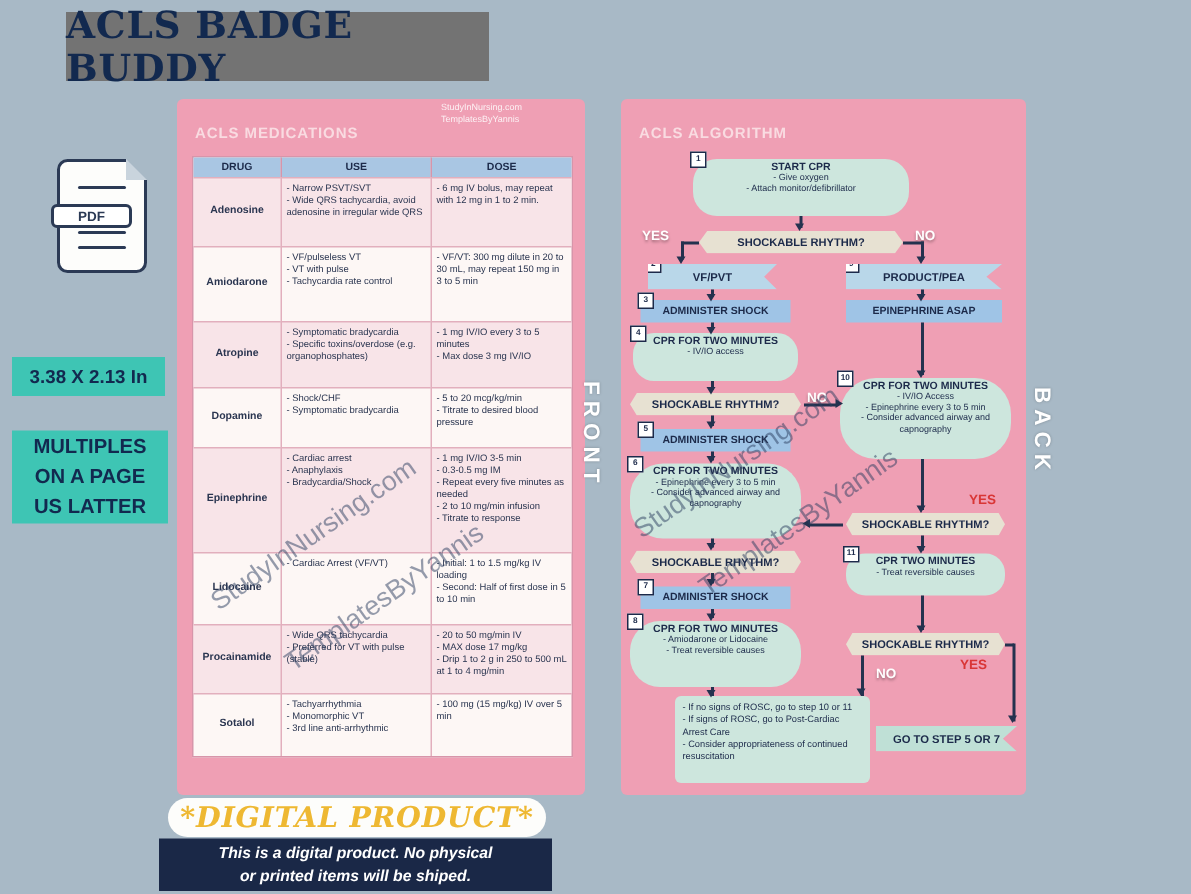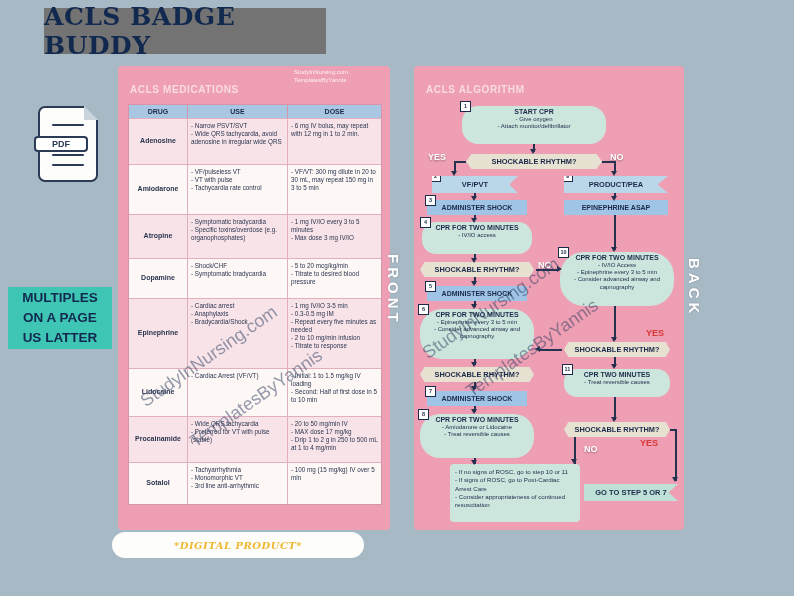--- a/index.html
+++ b/index.html
@@ -78,21 +78,21 @@
   .ah.down{border-left:3.5px solid transparent;border-right:3.5px solid transparent;border-top:5px solid #24324f;}
   .ah.right{border-top:3.5px solid transparent;border-bottom:3.5px solid transparent;border-left:5px solid #24324f;}
   .ah.left{border-top:3.5px solid transparent;border-bottom:3.5px solid transparent;border-right:5px solid #24324f;}
   .yn{position:absolute;font-weight:bold;font-size:9px;color:#fff;text-shadow:0 1px 2px rgba(0,0,0,.35);}
   .yn.red{color:#d93636;text-shadow:none;}
 
   
   .footer-white{position:absolute;left:112px;top:532px;width:252px;height:26px;background:#fdfdfb;
     border-radius:13px;display:flex;align-items:center;justify-content:center;}
   .footer-white span{font-family:"DejaVu Serif",serif;font-weight:bold;font-style:italic;
-    font-size:10px;color:#eeb832;letter-spacing:.5px;}
+    font-size:19px;color:#eeb832;letter-spacing:.5px;}
   .footer-navy{position:absolute;left:106px;top:559px;width:262px;height:35px;background:#1a2847;
     color:#fff;font-weight:bold;font-style:italic;font-size:10.5px;text-align:center;
     white-space:pre-line;line-height:1.45;padding-top:3px;box-sizing:border-box;}
 </style>
 </head>
 <body>
 
 <div class="canvas">
 
   <div class="banner">
@@ -100,20 +100,21 @@
   </div>
 
   <div class="pdf-icon">
     <div class="pdf-fold"></div>
     <div class="pdf-line" style="top:16px;"></div>
     <div class="pdf-line" style="top:46px;"></div>
     <div class="pdf-line" style="top:56px;"></div>
     <div class="pdf-badge">PDF</div>
   </div>
 
+  <div class="tealbadge size-badge">3.38 X 2.13 In</div>
   <div class="tealbadge multi-badge">MULTIPLES
 ON A PAGE
 US LATTER</div>
 
   <div class="card front-card">
     <div class="wm-top">
       <div>StudyInNursing.com</div>
       <div>TemplatesByYannis</div>
     </div>
     <div class="card-title">ACLS MEDICATIONS</div>
@@ -321,14 +322,16 @@
 
     <div class="wm" style="left:-4px;top:232px;">StudyInNursing.com</div>
     <div class="wm" style="left:40px;top:272px;">TemplatesByYannis</div>
   </div>
 
   <div class="vlabel back-label">BACK</div>
 
   <div class="footer-white">
     <span>*DIGITAL PRODUCT*</span>
   </div>
+  <div class="footer-navy">This is a digital product. No physical
+or printed items will be shiped.</div>
 
 </div>
 
 </body></html>

